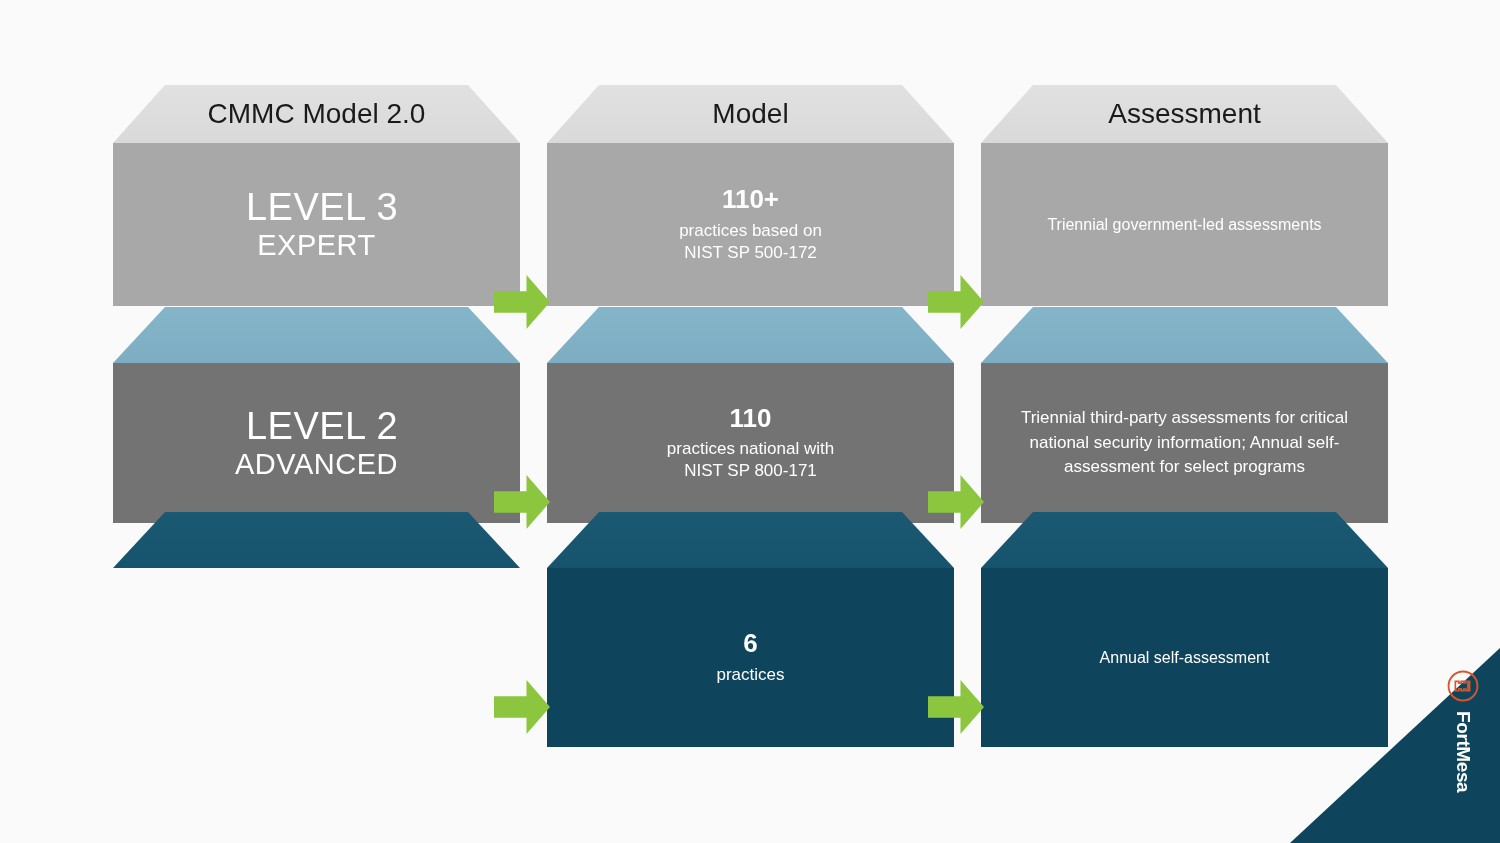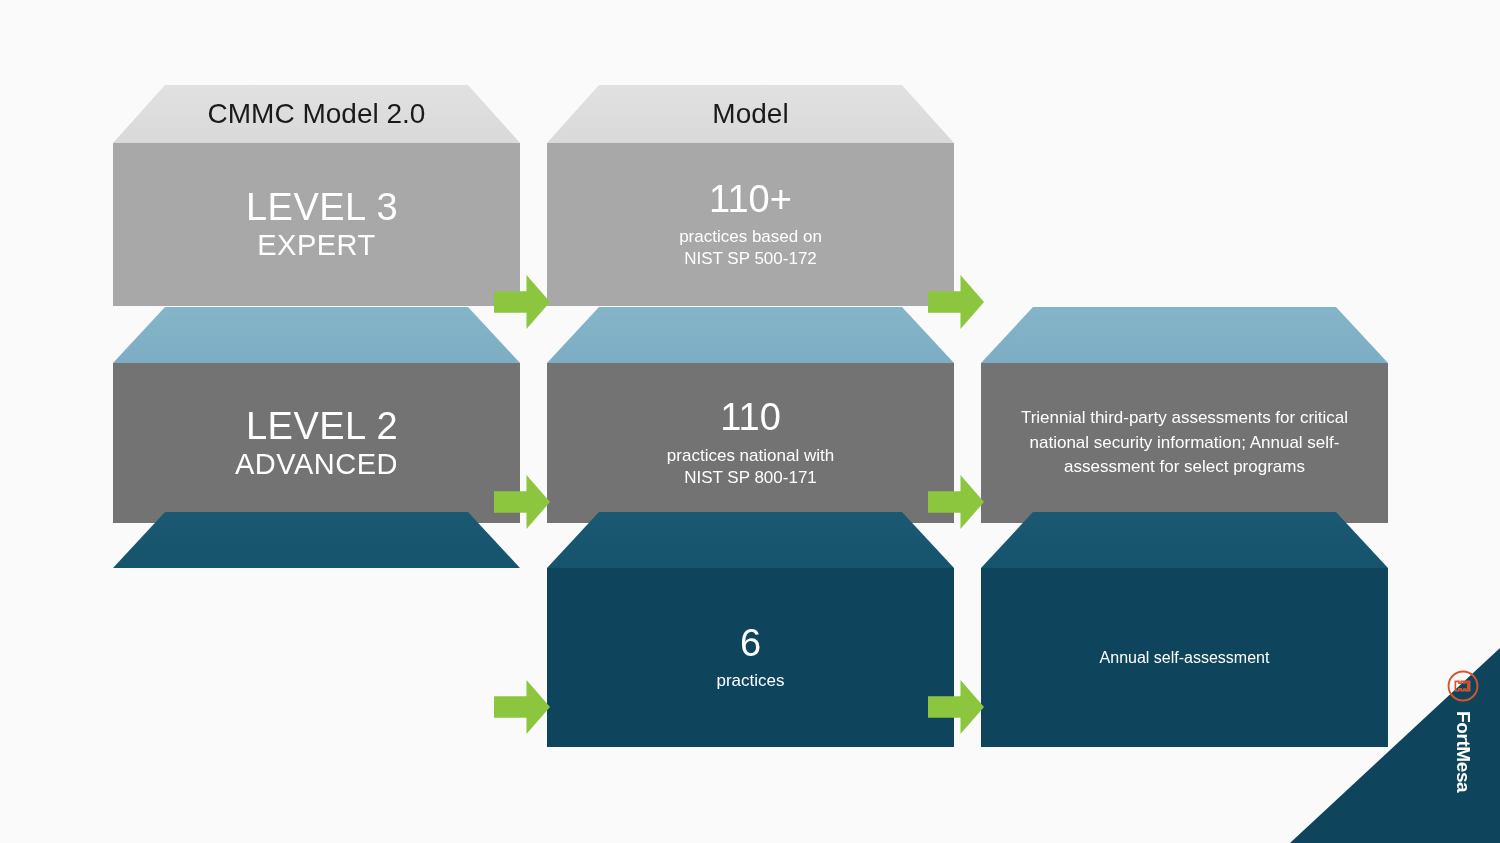--- a/index.html
+++ b/index.html
@@ -123,23 +123,23 @@
     margin-left: 11px;
   }
   .level-sub {
     font-size: 29px;
     line-height: 1.12;
     letter-spacing: 0.5px;
     font-weight: normal;
     margin-top: 2px;
   }
   .count-main {
-    font-size: 38px;
+    font-size: 26px;
     line-height: 1.1;
-    font-weight: normal;
+    font-weight: bold;
   }
   .count-sub {
     font-size: 17px;
     line-height: 1.3;
     margin-top: 6px;
     font-weight: normal;
   }
   .assess-text {
     font-size: 16px;
     line-height: 1.45;
@@ -199,20 +199,26 @@
         <div class="face face-l3">
           <div class="count-main">110+</div>
           <div class="count-sub">
             <span>practices based on</span><br>
             <span>NIST SP 500-172</span>
           </div>
         </div>
       </div>
 
       <div class="block">
+        <div class="cap cap-l3">
+          <span class="cap-title">Assessment</span>
+        </div>
+        <div class="face face-l3">
+          <div class="assess-text">Triennial government-led assessments</div>
+        </div>
       </div>
 
     </div>
 
     <div class="layer-row row-l2">
 
       <div class="block">
         <div class="cap cap-l2"></div>
         <div class="face face-l2">
           <div class="level-main">LEVEL 2</div>

